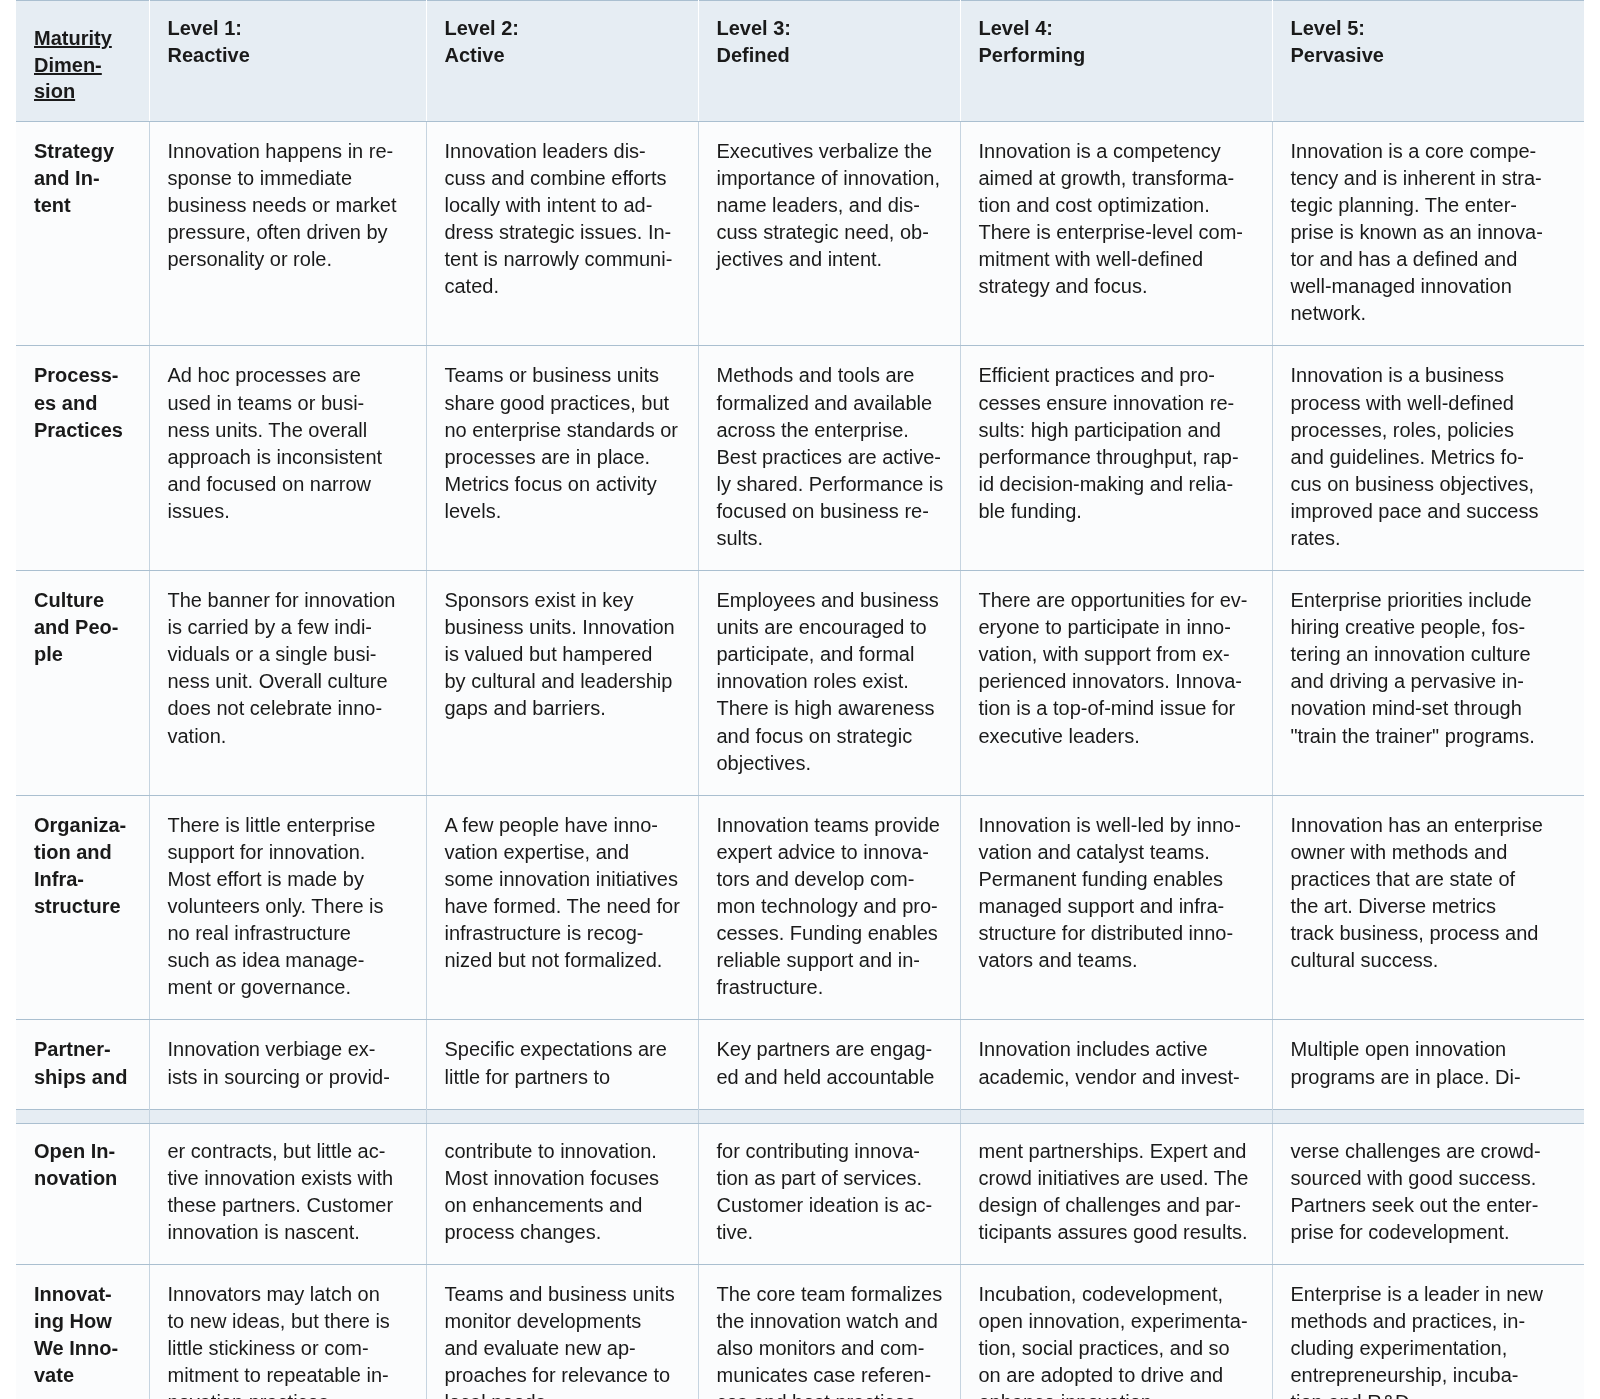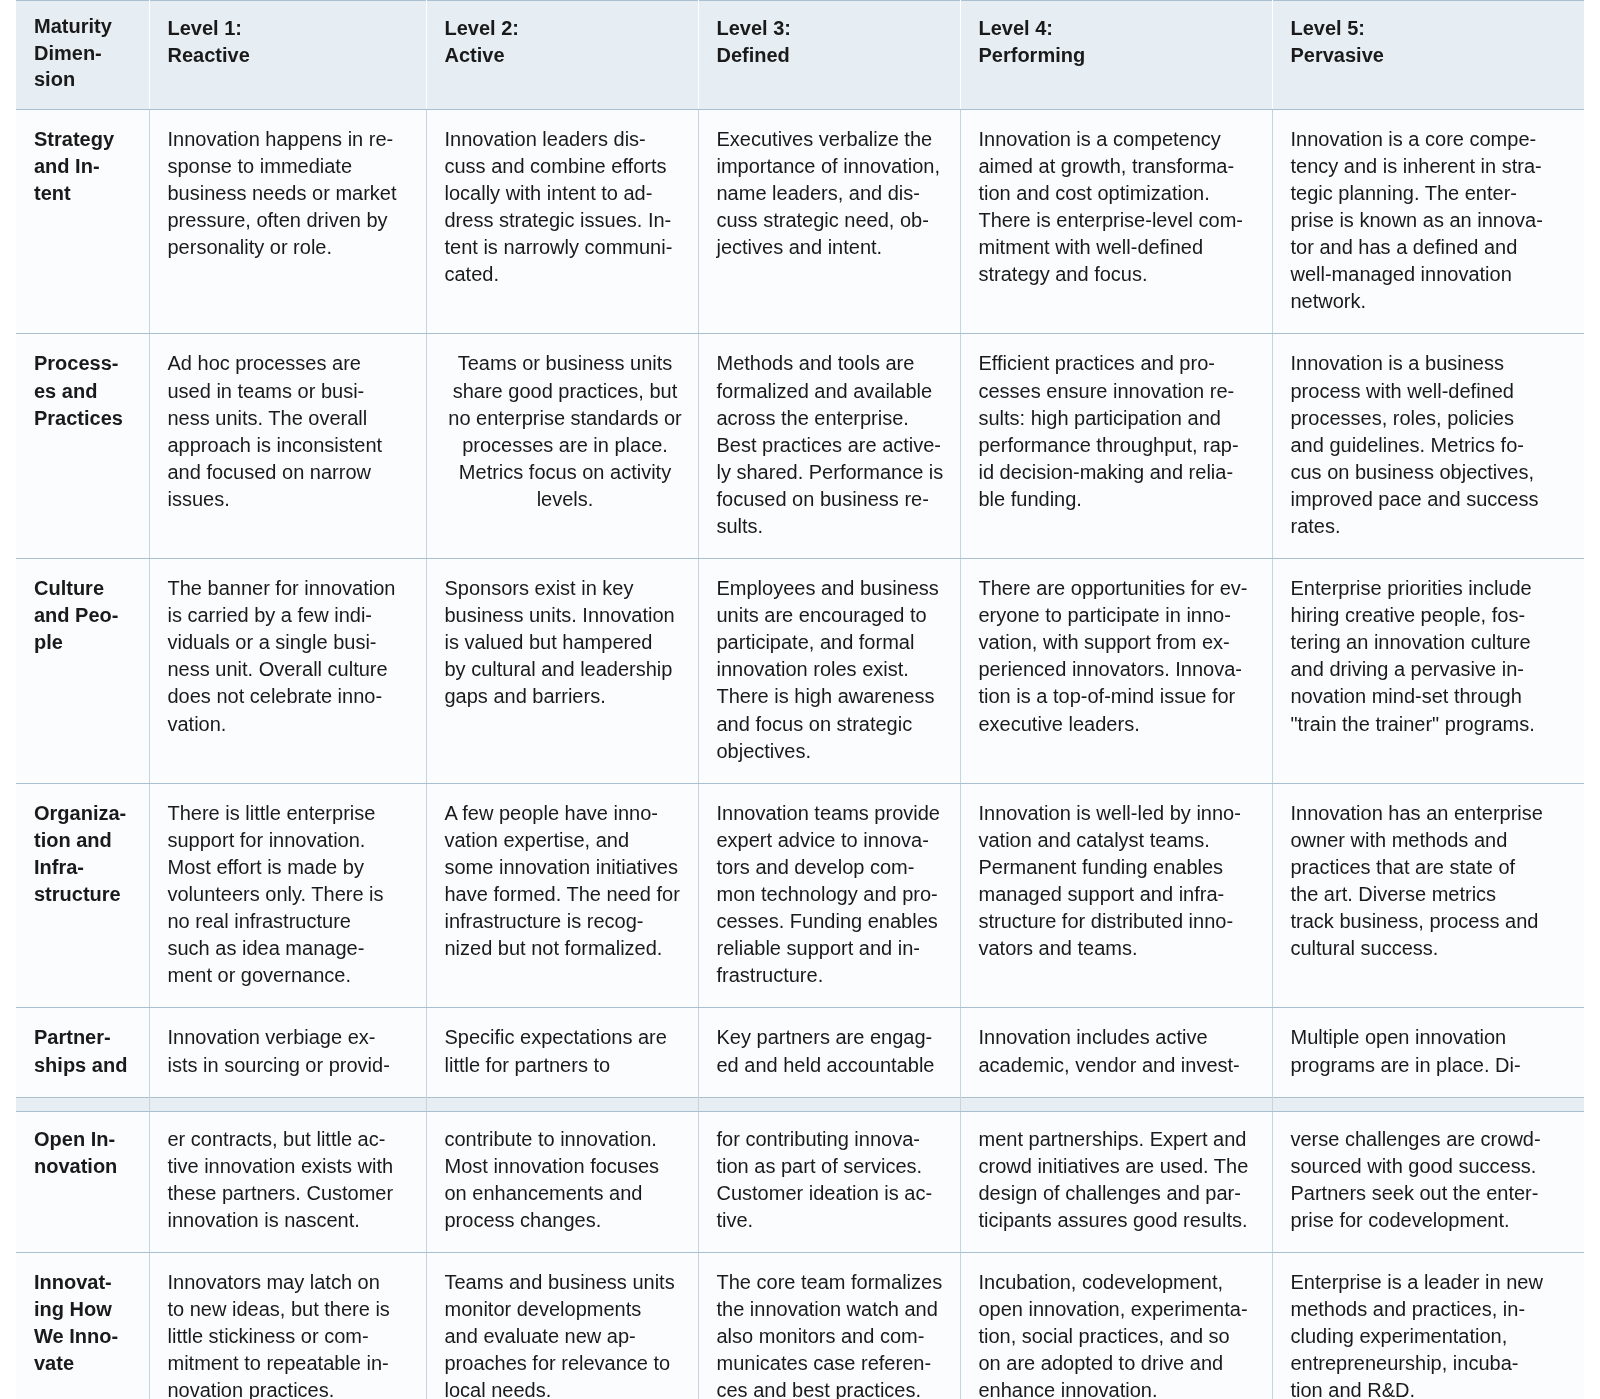--- a/index.html
+++ b/index.html
@@ -53,21 +53,21 @@
     vertical-align: top;
     text-align: left;
     font-size: 20px;
     font-weight: bold;
     line-height: 1.33;
     padding: 14px 14px 16px 18px;
     height: 96px;
     box-sizing: border-box;
   }
   thead th:last-child { border-right: none; }
-  thead th.head-dim { padding-top: 12px; }
+  thead th.head-dim { padding-top: 24px; text-decoration: underline; }
 
   tbody td {
     background: #fbfcfd;
     border-right: 1.2px solid #c6d4e0;
     border-bottom: 1.5px solid #aabfd0;
     vertical-align: top;
     font-size: 20px;
     line-height: 1.355;
     padding: 16px 12px 18px 18px;
     box-sizing: border-box;
@@ -171,21 +171,21 @@
       <tr>
         <td class="dim-cell" style="white-space: pre-line;">Process-
 es and
 Practices</td>
         <td style="white-space: pre-line;">Ad hoc processes are
 used in teams or busi-
 ness units. The overall
 approach is inconsistent
 and focused on narrow
 issues.</td>
-        <td style="white-space: pre-line; text-align: center;">Teams or business units
+        <td style="white-space: pre-line;">Teams or business units
 share good practices, but
 no enterprise standards or
 processes are in place.
 Metrics focus on activity
 levels.</td>
         <td style="white-space: pre-line;">Methods and tools are
 formalized and available
 across the enterprise.
 Best practices are active-
 ly shared. Performance is

